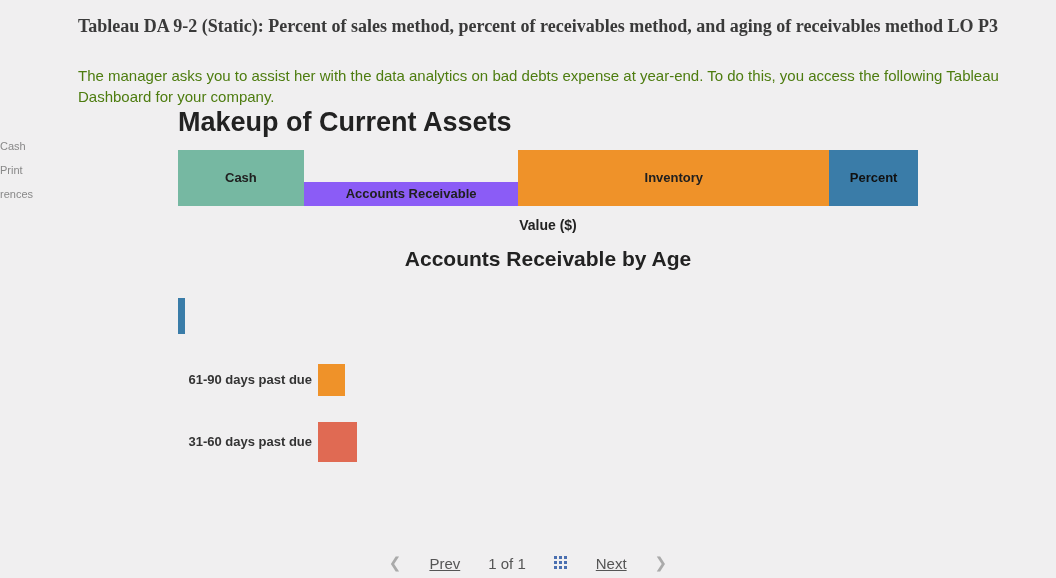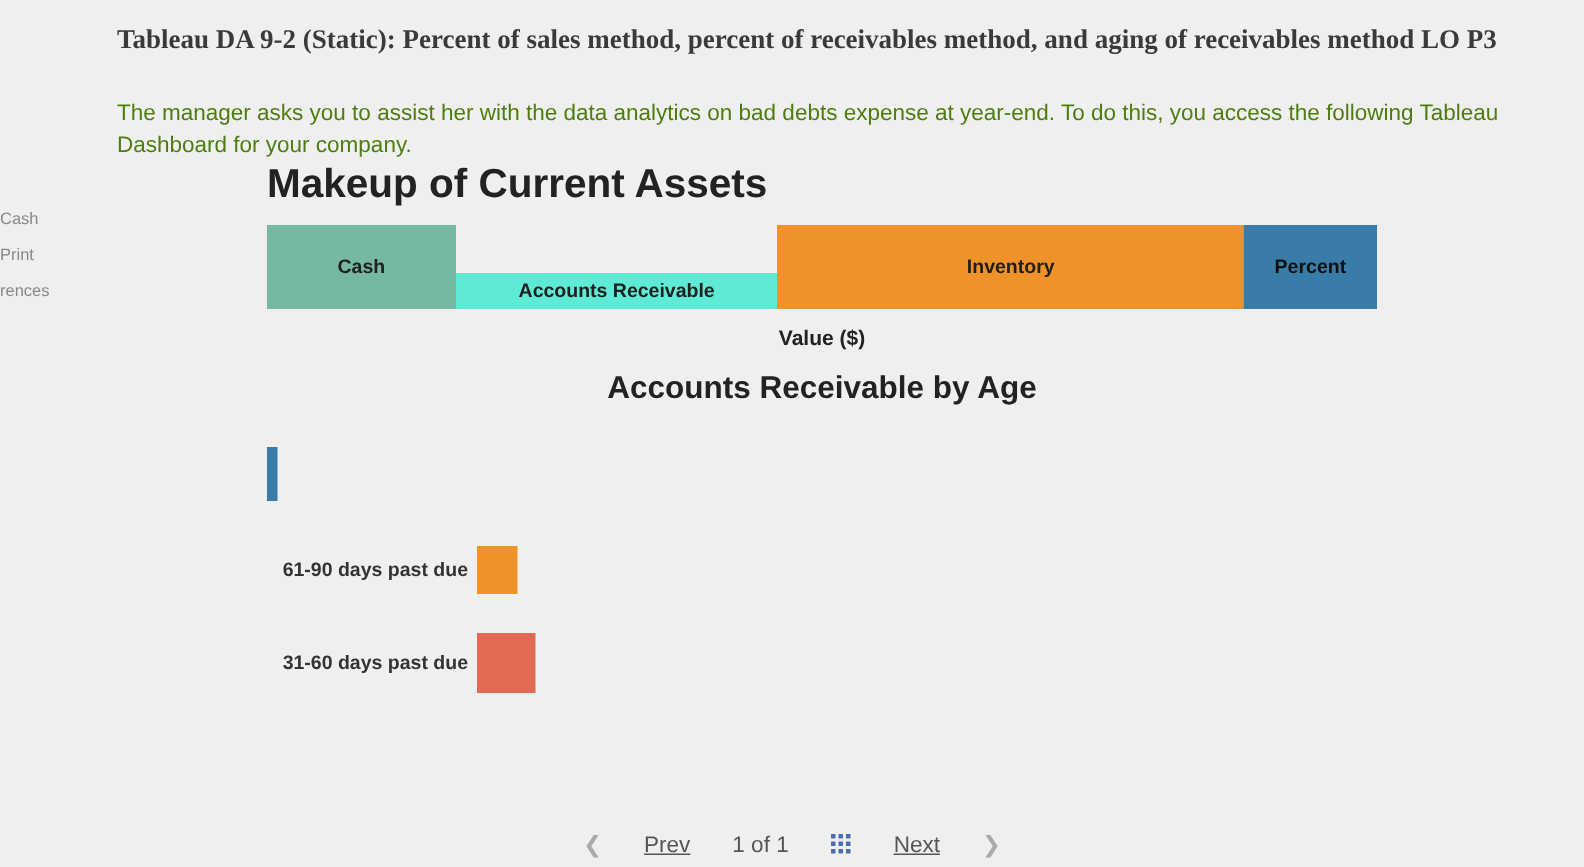--- a/index.html
+++ b/index.html
@@ -12,21 +12,21 @@
   .content { position: absolute; left: 78px; top: 14px; width: 940px; }
 
   .heading { font-size: 18px; font-weight: 700; color: #3a3a3a; line-height: 1.35; font-family: Liberation Serif, serif; }
   .intro   { font-size: 15px; color: #4d7c0f; margin-top: 28px; line-height: 1.35; }
 
   .chart1-title { text-align: left; font-size: 27px; font-weight: 700; color: #222; width: 740px; margin-left: auto; margin-right: auto; }
 
   .stacked { display: flex; width: 740px; height: 56px; margin: 12px auto 0; }
   .seg { display: flex; align-items: center; justify-content: center; font-size: 13px; font-weight: 700; color: #202020; }
   .seg-cash { background: #76b8a2; }
-  .seg-ar   { background: #5eead4; margin-top: 32px; }
+  .seg-ar   { background: #8b5cf6; margin-top: 32px; }
   .seg-inv  { background: #ef9229; }
   .seg-sup  { background: #3a7ca8; color:#111; }
 
   .xaxis-label { text-align: center; font-size: 14px; font-weight: 700; color: #222; margin-top: 11px; }
 
   .chart2-title { text-align: center; font-size: 21px; font-weight: 700; color: #222; margin-top: 14px; width: 740px; margin-left: auto; margin-right: auto; }
 
   .agebars { width: 740px; margin: 16px auto 0; }
   .row { display: flex; align-items: center; height: 62px; }
   .row-label { width: 140px; text-align: right; font-size: 13px; font-weight: 600; color: #333; padding-right: 6px; }

